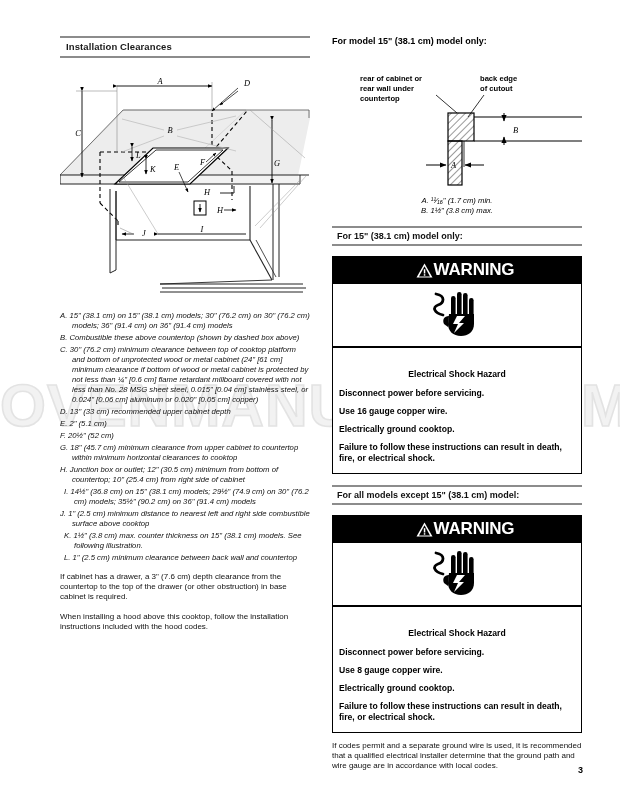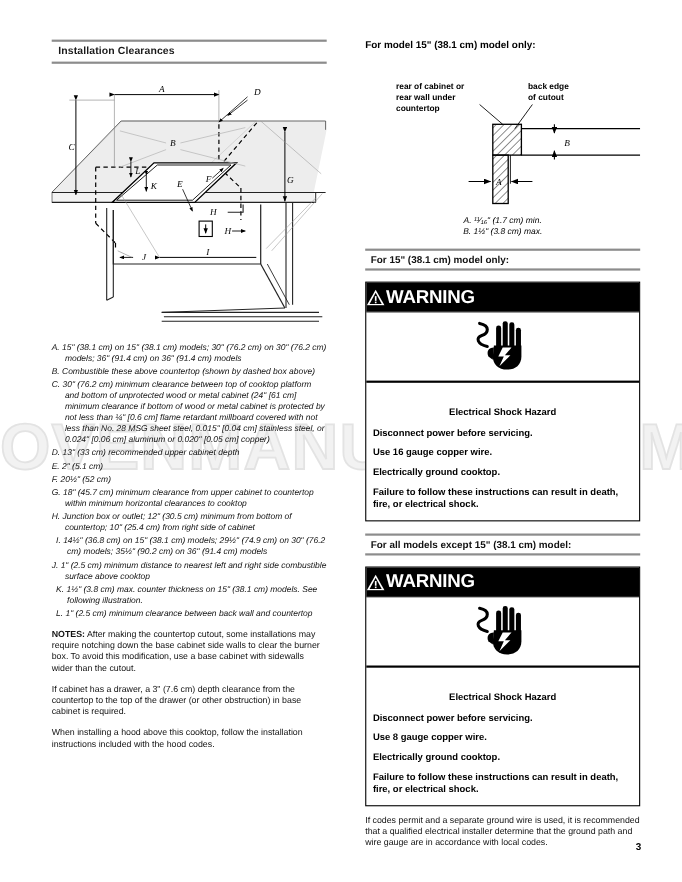--- a/index.html
+++ b/index.html
@@ -39,21 +39,21 @@
   
   #page {
     position: absolute;
     inset: 0;
     z-index: 2;
   }
   .col {
     position: absolute;
     top: 36px;
   }
-  #col-left  { left: 47px;  width: 250px; }
+  #col-left  { left: 60px;  width: 250px; }
   #col-right { left: 332px; width: 250px; }
 
   
   .sec-head-black {
     font-size: 9.5px;
     font-weight: bold;
     color: #1a1a1a;
     border-top: 2.2px solid #8c8c8c;
     border-bottom: 2.2px solid #8c8c8c;
     padding: 3px 0 3px 6px;
@@ -118,27 +118,28 @@
   
   .warning-box {
     border: 1.6px solid #000;
     margin-top: 10px;
     background: #fff;
   }
   .warning-bar {
     background: #000;
     color: #fff;
     text-align: center;
-    padding: 3px 0 4px 0;
+    padding: 3px 0 4px 16px;
     font-size: 17px;
     font-weight: bold;
     letter-spacing: -0.2px;
     line-height: 19px;
     display: flex;
     align-items: center;
+    justify-content: center;
     gap: 0px;
   }
   .warn-tri {
     display: inline-block;
     width: 17px;
     height: 15px;
     position: relative;
     margin-right: 1px;
     top: 1px;
   }
@@ -291,21 +292,20 @@
       <div class="item"><span>F.</span> <span>20½" (52 cm)</span></div>
       <div class="item"><span>G.</span> <span>18" (45.7 cm) minimum clearance from upper cabinet to countertop within minimum horizontal clearances to cooktop</span></div>
       <div class="item"><span>H.</span> <span>Junction box or outlet; 12" (30.5 cm) minimum from bottom of countertop; 10" (25.4 cm) from right side of cabinet</span></div>
       <div class="item ind2"><span>I.</span> <span>14½" (36.8 cm) on 15" (38.1 cm) models; 29½" (74.9 cm) on 30" (76.2 cm) models; 35½" (90.2 cm) on 36" (91.4 cm) models</span></div>
       <div class="item"><span>J.</span> <span>1" (2.5 cm) minimum distance to nearest left and right side combustible surface above cooktop</span></div>
       <div class="item ind2"><span>K.</span> <span>1½" (3.8 cm) max. counter thickness on 15" (38.1 cm) models. See following illustration.</span></div>
       <div class="item ind2"><span>L.</span> <span>1" (2.5 cm) minimum clearance between back wall and countertop</span></div>
     </div>
 
     <div class="notes">
-      <p><b>NOTES:</b><span> After making the countertop cutout, some installations may require notching down the base cabinet side walls to clear the burner box. To avoid this modification, use a base cabinet with sidewalls wider than the cutout.</span></p>
       <p><span>If cabinet has a drawer, a 3" (7.6 cm) depth clearance from the countertop to the top of the drawer (or other obstruction) in base cabinet is required.</span></p>
       <p><span>When installing a hood above this cooktop, follow the installation instructions included with the hood codes.</span></p>
     </div>
   </div>
 
   <div class="col" id="col-right">
 
     <div style="font-size:9px;font-weight:bold;line-height:11px;">For model 15" (38.1 cm) model only:</div>
 
     <div style="margin-top:8px;">

